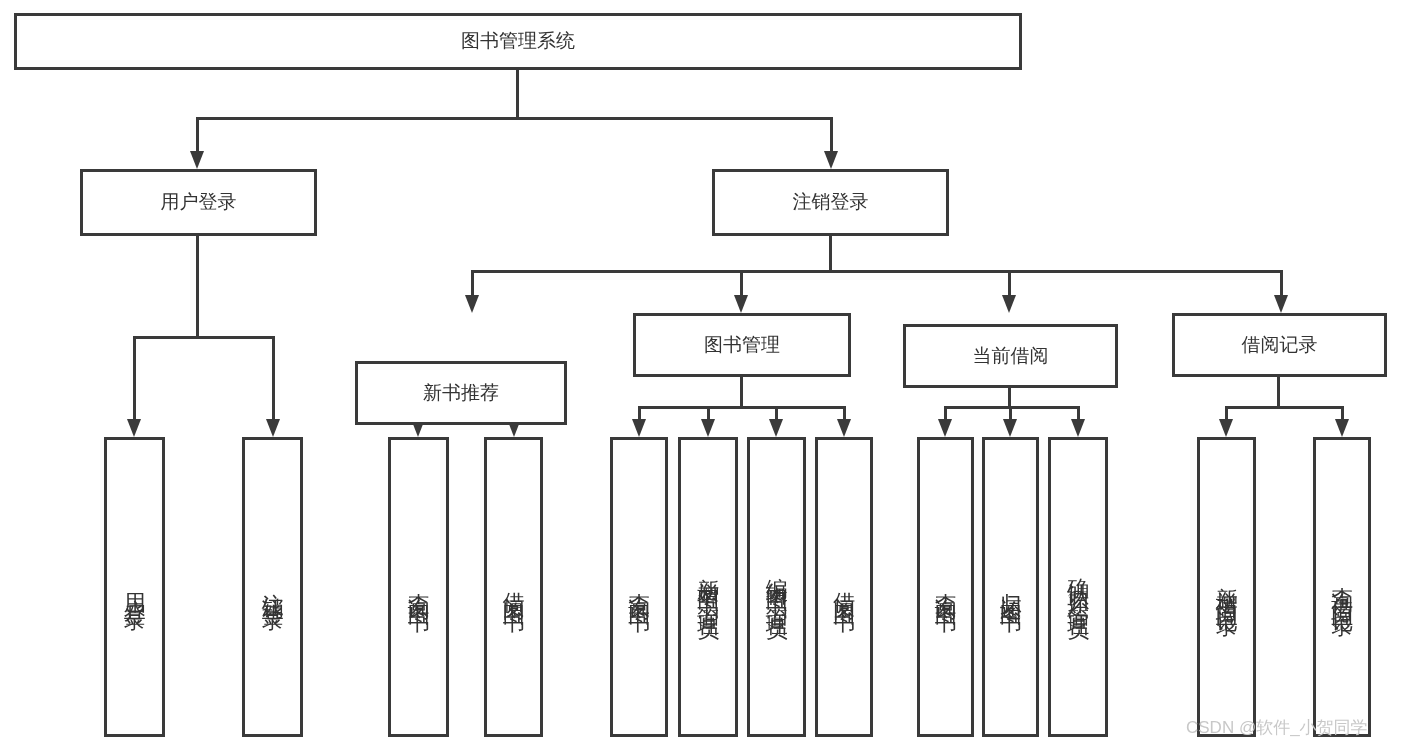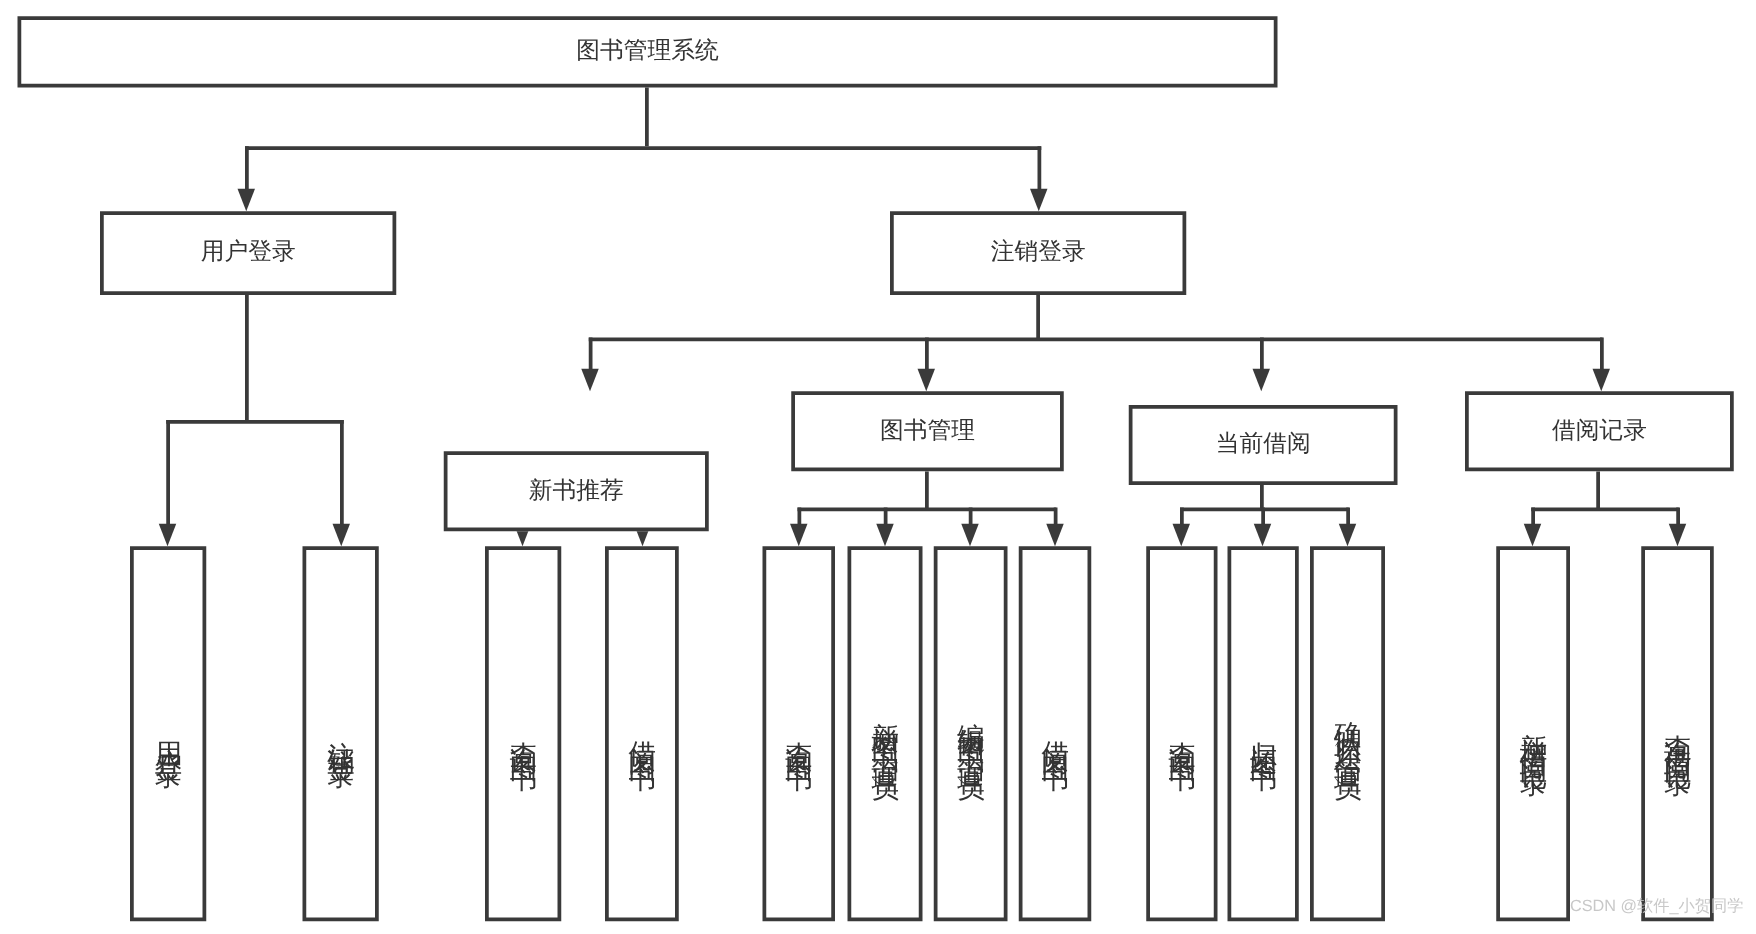--- a/index.html
+++ b/index.html
@@ -28,22 +28,22 @@
   .arrow::before{
     content:"";position:absolute;left:50%;margin-left:-1.5px;top:0;bottom:14px;
     width:3px;background:var(--line);
   }
   .arrow::after{
     content:"";position:absolute;left:50%;margin-left:-7px;bottom:0;
     width:0;height:0;border-left:7px solid transparent;border-right:7px solid transparent;
     border-top:18px solid var(--line);
   }
   .watermark{
-    position:absolute;left:1256px;top:716px;z-index:4;
-    font-size:13px;color:var(--watermark);white-space:nowrap;
+    position:absolute;left:1186px;top:716px;z-index:4;
+    font-size:17px;color:var(--watermark);white-space:nowrap;
   }
 </style>
 </head>
 <body>
 
 <div class="stage">
 
   <div class="box" style="left:14px;top:13px;width:1008px;height:57px;">图书管理系统</div>
 
   <div class="vline" style="left:516px;top:69px;width:3px;height:48px;"></div>

